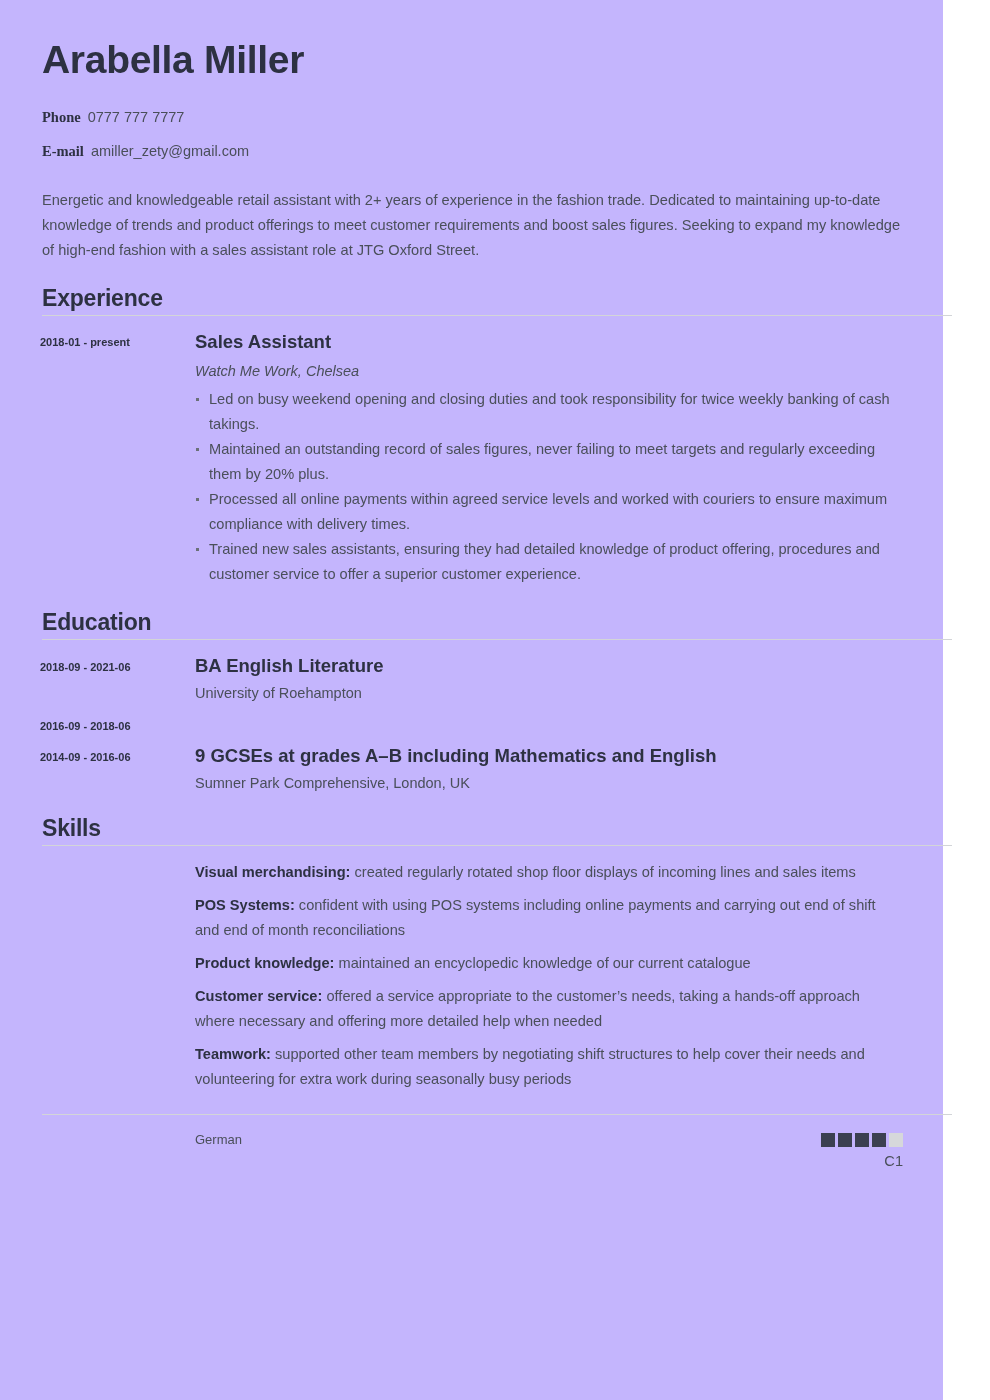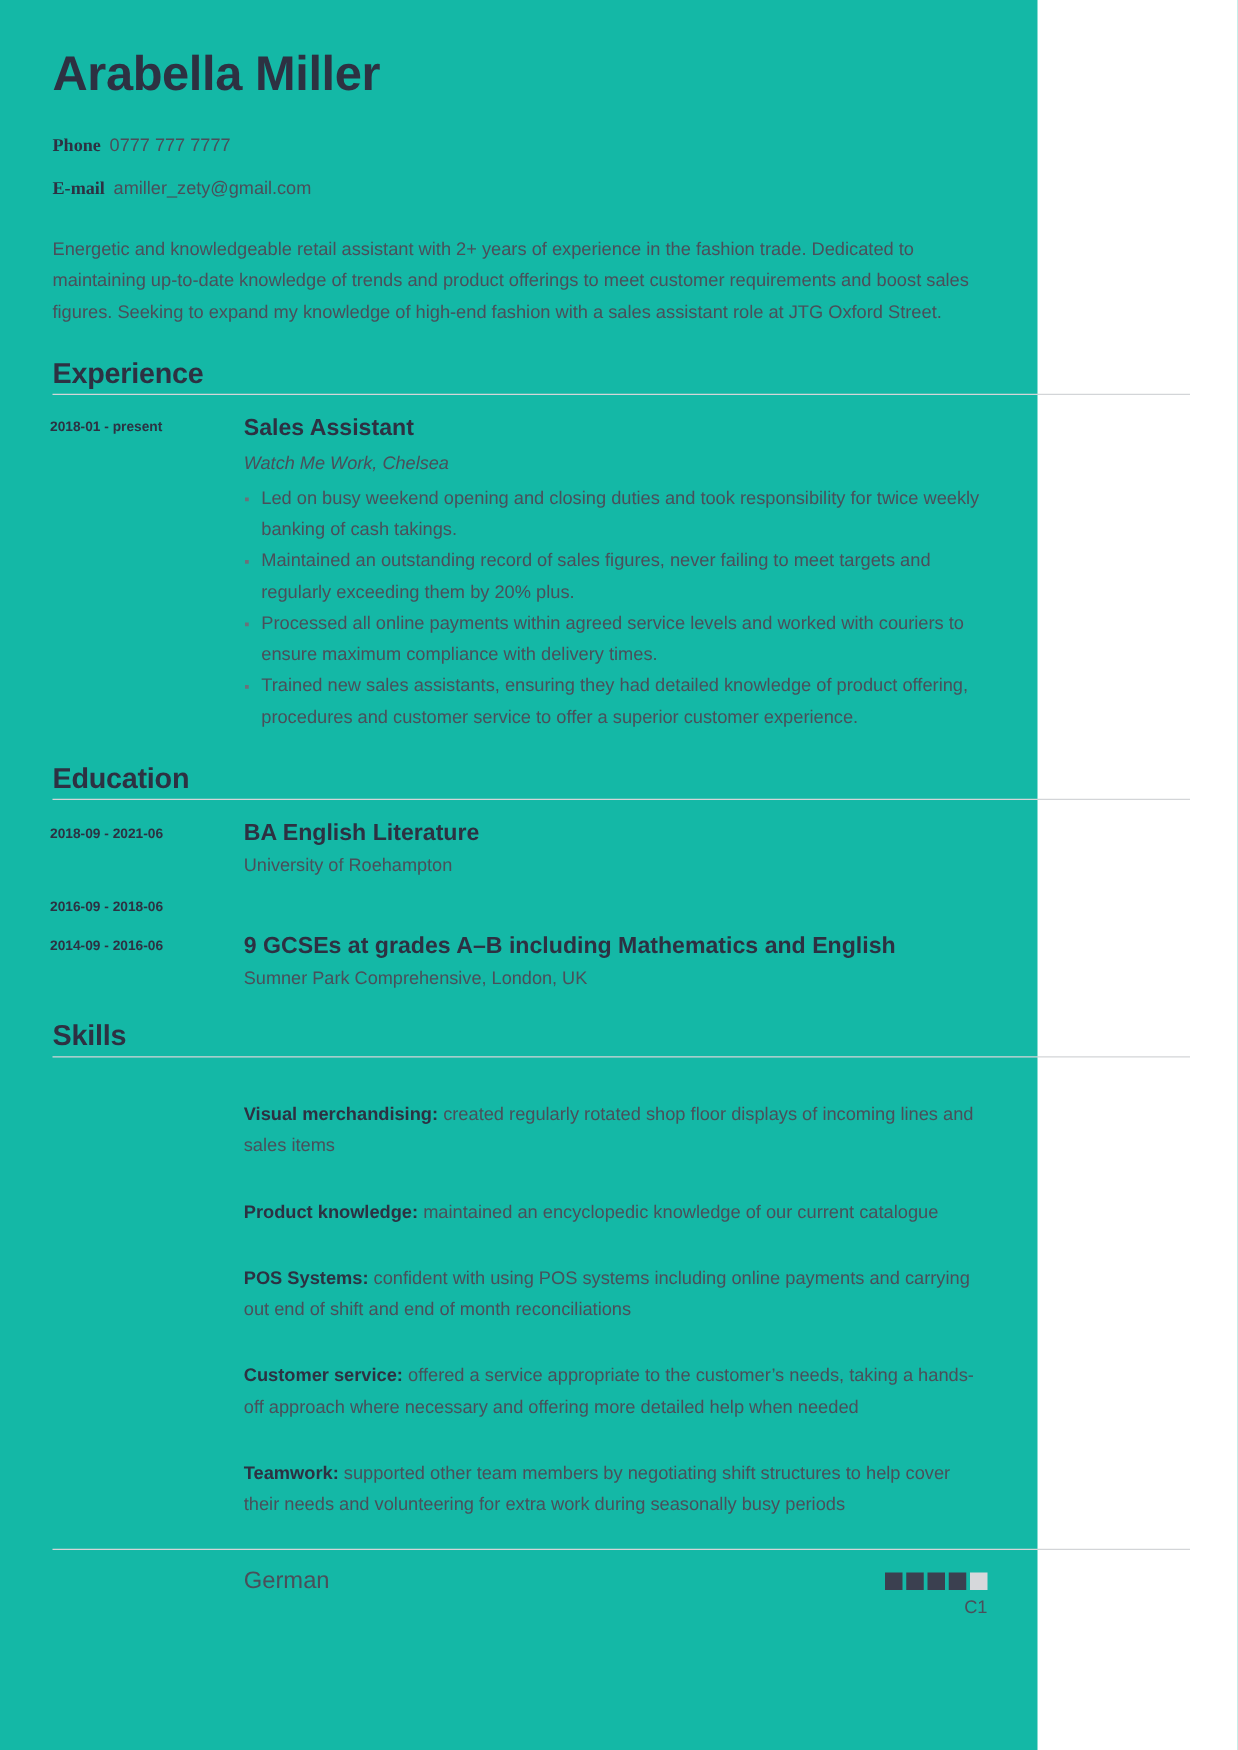--- a/index.html
+++ b/index.html
@@ -9,24 +9,24 @@
     background: #ffffff;
   }
   body {
     width: 990px;
     height: 1400px;
     font-family: "Liberation Sans", sans-serif;
     color: #3a3f4b;
     -webkit-font-smoothing: antialiased;
   }
   .page {
-    width: 830px;
+    width: 943px;
     min-height: 1400px;
     padding: 40px 40px 0 40px;
-    background: #14b8a6;
+    background: #c4b5fd;
   }
 
   
   .name {
     font-size: 39px;
     font-weight: bold;
     color: #2d3142;
     letter-spacing: -0.3px;
     line-height: 1.05;
     margin: 0 0 26px 2px;
@@ -139,37 +139,36 @@
   .skill-row {
     display: flex;
     margin-bottom: 8px;
   }
   .skill-spacer { width: 155px; flex: 0 0 155px; }
   .skill-text {
     flex: 1 1 auto;
     font-size: 14.6px;
     line-height: 25px;
     color: #4a4f5a;
-    margin-top: 20px;
   }
   .skill-name {
     font-weight: bold;
     color: #2d3142;
   }
 
   
   .lang-row {
     display: flex;
     align-items: flex-start;
     margin-top: 4px;
   }
   .lang-spacer { width: 155px; flex: 0 0 155px; }
   .lang-name {
     flex: 1 1 auto;
-    font-size: 19px;
+    font-size: 13px;
     line-height: 22px;
     color: #4a4f5a;
   }
   .lang-rating {
     flex: 0 0 auto;
     text-align: right;
     padding-top: 4px;
   }
   .lang-squares {
     display: flex;
@@ -257,26 +256,26 @@
     <div class="section-title">Skills</div>
     <div class="section-rule"></div>
 
     <div class="skill-row">
       <div class="skill-spacer"></div>
       <div class="skill-text"><span class="skill-name">Visual merchandising:</span> <span>created regularly rotated shop floor displays of incoming lines and sales items</span></div>
     </div>
 
     <div class="skill-row">
       <div class="skill-spacer"></div>
+      <div class="skill-text"><span class="skill-name">POS Systems:</span> <span>confident with using POS systems including online payments and carrying out end of shift and end of month reconciliations</span></div>
+    </div>
+
+    <div class="skill-row">
+      <div class="skill-spacer"></div>
       <div class="skill-text"><span class="skill-name">Product knowledge:</span> <span>maintained an encyclopedic knowledge of our current catalogue</span></div>
-    </div>
-
-    <div class="skill-row">
-      <div class="skill-spacer"></div>
-      <div class="skill-text"><span class="skill-name">POS Systems:</span> <span>confident with using POS systems including online payments and carrying out end of shift and end of month reconciliations</span></div>
     </div>
 
     <div class="skill-row">
       <div class="skill-spacer"></div>
       <div class="skill-text"><span class="skill-name">Customer service:</span> <span>offered a service appropriate to the customer’s needs, taking a hands-off approach where necessary and offering more detailed help when needed</span></div>
     </div>
 
     <div class="skill-row">
       <div class="skill-spacer"></div>
       <div class="skill-text"><span class="skill-name">Teamwork:</span> <span>supported other team members by negotiating shift structures to help cover their needs and volunteering for extra work during seasonally busy periods</span></div>

